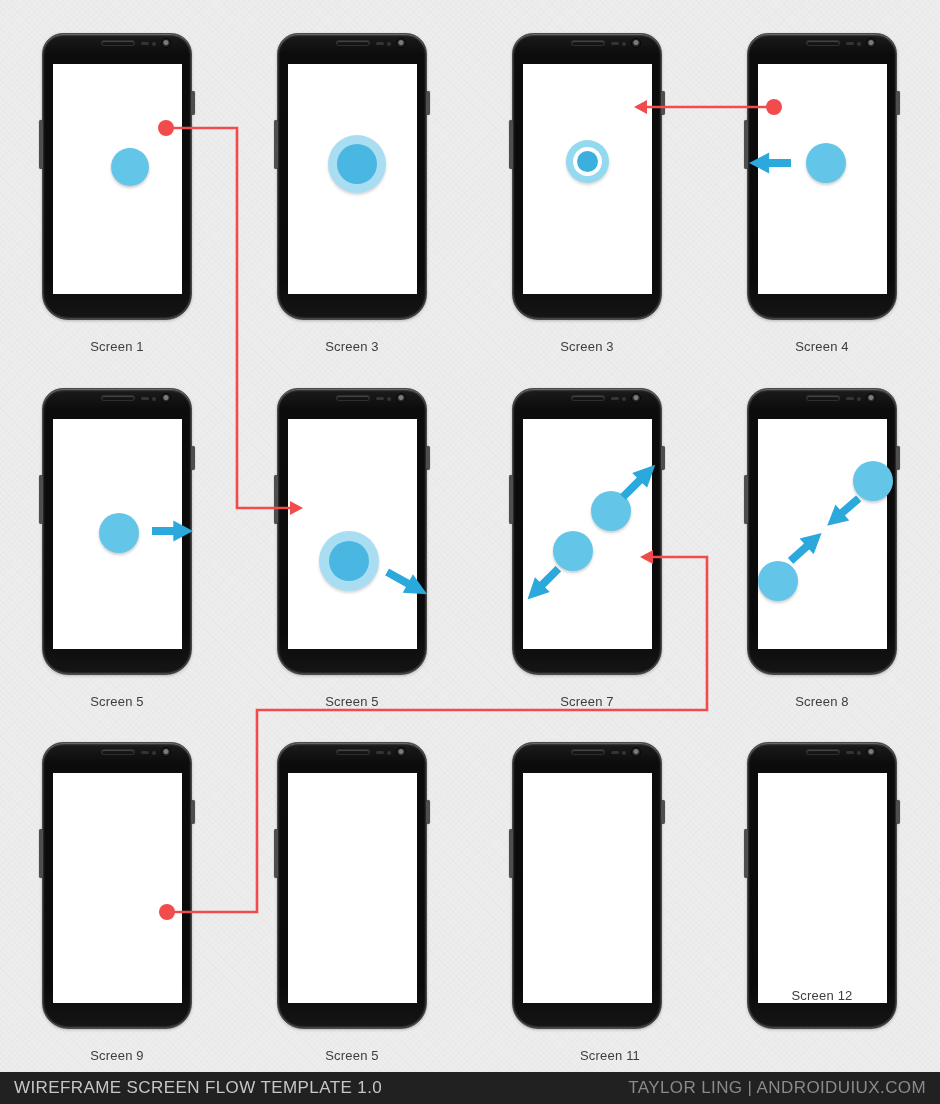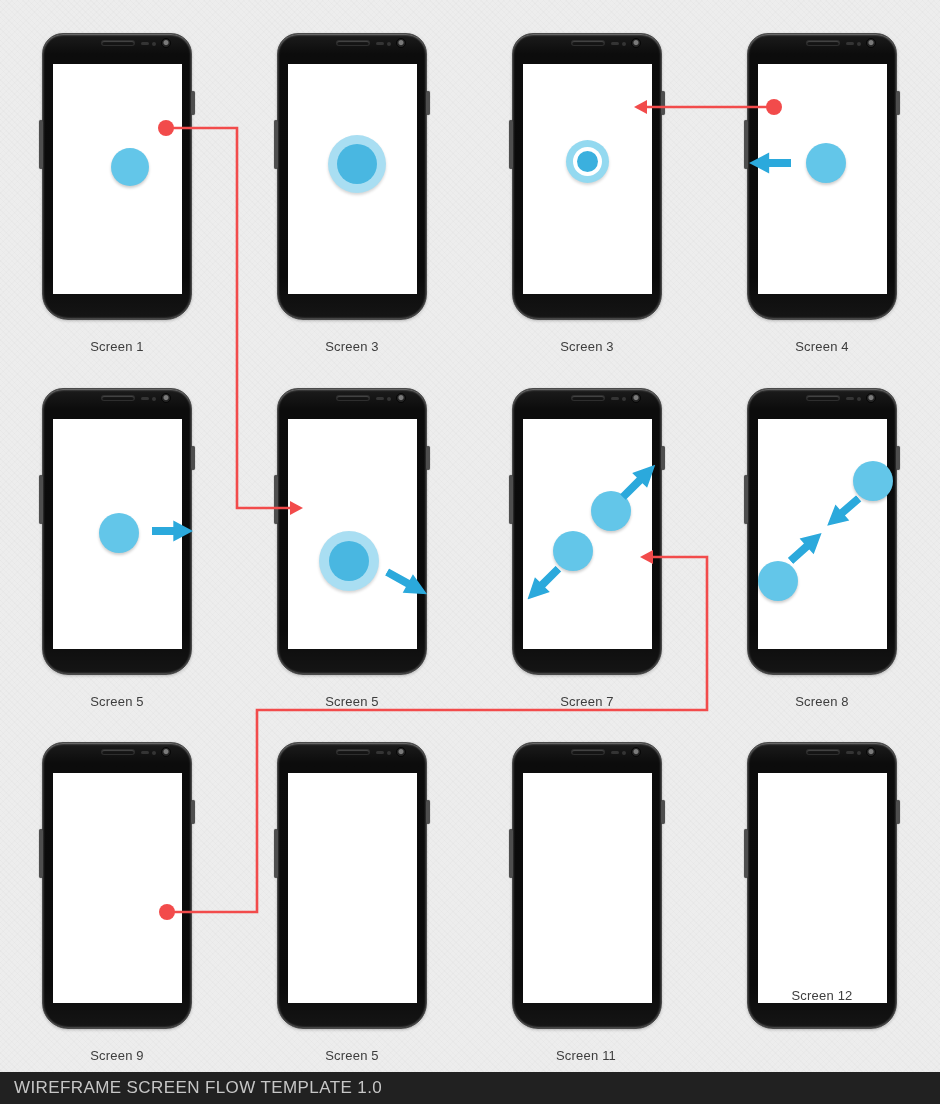--- a/index.html
+++ b/index.html
@@ -214,36 +214,37 @@
   <div class="screen-label" style="left:42px;top:331px">Screen 1</div>
   <div class="screen-label" style="left:277px;top:331px">Screen 3</div>
   <div class="screen-label" style="left:512px;top:331px">Screen 3</div>
   <div class="screen-label" style="left:747px;top:331px">Screen 4</div>
   <div class="screen-label" style="left:42px;top:686px">Screen 5</div>
   <div class="screen-label" style="left:277px;top:686px">Screen 5</div>
   <div class="screen-label" style="left:512px;top:686px">Screen 7</div>
   <div class="screen-label" style="left:747px;top:686px">Screen 8</div>
   <div class="screen-label" style="left:42px;top:1040px">Screen 9</div>
   <div class="screen-label" style="left:277px;top:1040px">Screen 5</div>
-  <div class="screen-label" style="left:511px;top:1040px">Screen 11</div>
+  <div class="screen-label" style="left:535px;top:1040px">Screen 11</div>
   <div class="screen-label" style="left:747px;top:980px">Screen 12</div>
 
   <svg id="flow" width="940" height="1104" viewBox="0 0 940 1104">
     <g stroke="#f24b4b" stroke-width="2.6" fill="none">
       <polyline points="166,128 237,128 237,508 291,508"></polyline>
       <polyline points="774,107 646,107"></polyline>
       <polyline points="167,912 257,912 257,710 707,710 707,557 652,557"></polyline>
     </g>
     <g fill="#f24b4b" stroke="none">
       <circle cx="166" cy="128" r="8"></circle>
       <circle cx="774" cy="107" r="8"></circle>
       <circle cx="167" cy="912" r="8"></circle>
       <polygon points="303,508 290,501 290,515"></polygon>
       <polygon points="634,107 647,100 647,114"></polygon>
       <polygon points="640,557 653,550 653,564"></polygon>
     </g>
   </svg>
 
   <div id="footer">
     <span class="left">WIREFRAME SCREEN FLOW TEMPLATE 1.0</span>
+    <span class="right">TAYLOR LING | ANDROIDUIUX.COM</span>
   </div>
 
 </div>
 
 </body></html>

